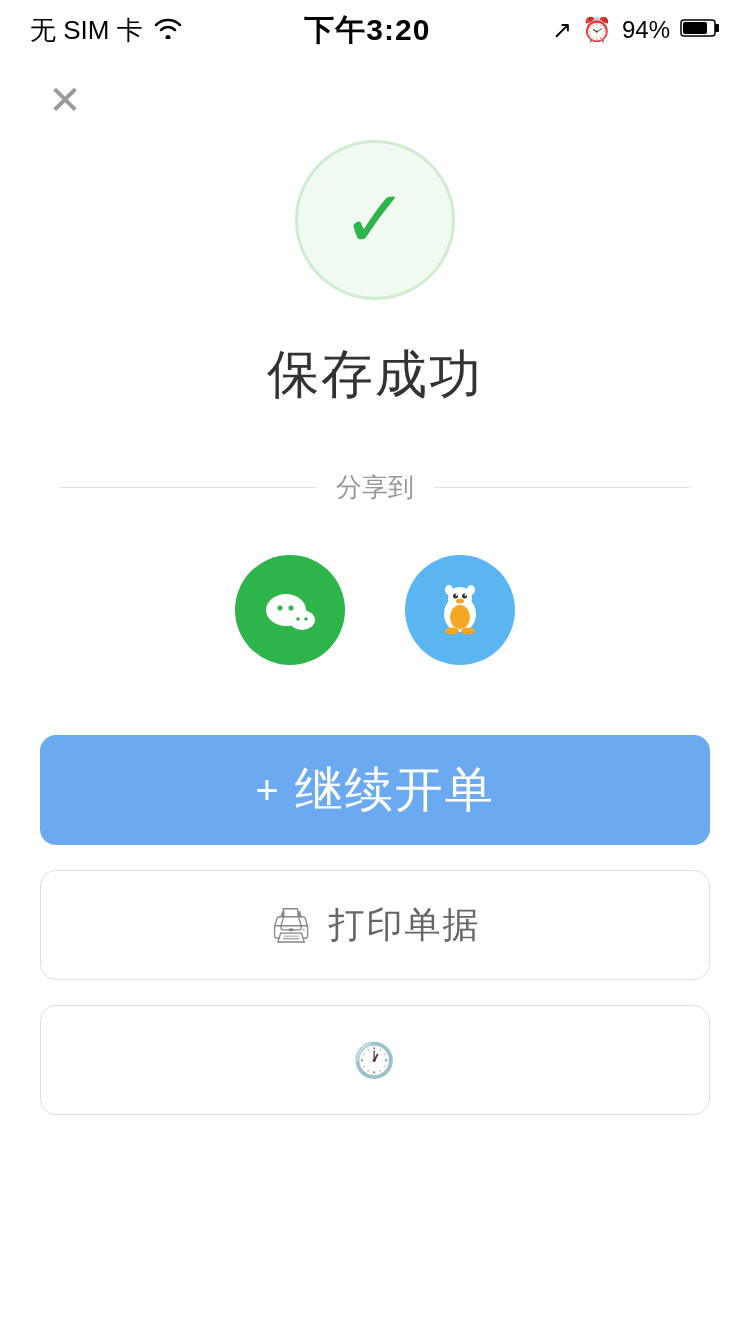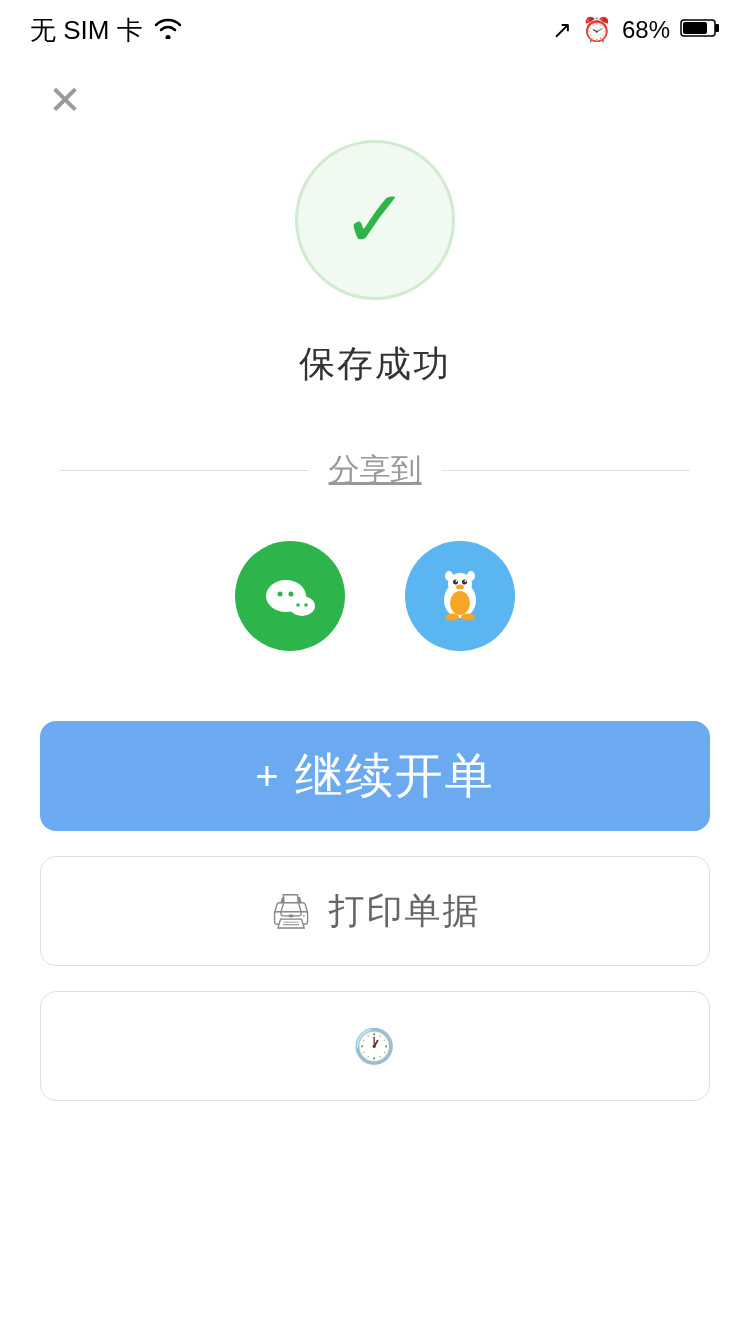--- a/index.html
+++ b/index.html
@@ -90,21 +90,21 @@
     }
 
     .checkmark {
       font-size: 80px;
       color: #2db44a;
       line-height: 1;
     }
 
     
     .success-title {
-      font-size: 36px;
+      font-size: 52px;
       color: #333;
       font-weight: 400;
       margin-bottom: 60px;
       letter-spacing: 2px;
     }
 
     
     .share-divider {
       width: 100%;
       display: flex;
@@ -113,24 +113,23 @@
       margin-bottom: 50px;
     }
 
     .divider-line {
       flex: 1;
       height: 1px;
       background: #e0e0e0;
     }
 
     .divider-text {
-      font-size: 31px;
+      font-size: 26px;
       color: #999;
       padding: 0 20px;
-      text-decoration: underline;
     }
 
     
     .share-icons {
       display: flex;
       gap: 60px;
       margin-bottom: 70px;
     }
 
     .share-icon-btn {
@@ -230,24 +229,25 @@
   <div class="status-left">
     <span>无 SIM 卡</span>
     <span>
       <svg width="30" height="22" viewBox="0 0 30 22" fill="none">
         <path d="M15 18a2.5 2.5 0 1 1 0 5 2.5 2.5 0 0 1 0-5z" fill="#000"></path>
         <path d="M8 13c1.9-1.9 4.4-3 7-3s5.1 1.1 7 3" stroke="#000" stroke-width="2.5" fill="none" stroke-linecap="round"></path>
         <path d="M3 8C6.3 4.7 10.4 3 15 3s8.7 1.7 12 5" stroke="#000" stroke-width="2.5" fill="none" stroke-linecap="round"></path>
       </svg>
     </span>
   </div>
+  <div class="status-center">下午3:20</div>
   <div class="status-right">
     <span>↗</span>
     <span>⏰</span>
-    <span>68%</span>
+    <span>94%</span>
     <span>
       <svg width="40" height="20" viewBox="0 0 40 20">
         <rect x="1" y="2" width="34" height="16" rx="3" ry="3" stroke="#000" stroke-width="1.5" fill="none"></rect>
         <rect x="35" y="6" width="4" height="8" rx="1" fill="#000"></rect>
         <rect x="3" y="4" width="24" height="12" rx="2" fill="#000"></rect>
       </svg>
     </span>
   </div>
 </div>
 

